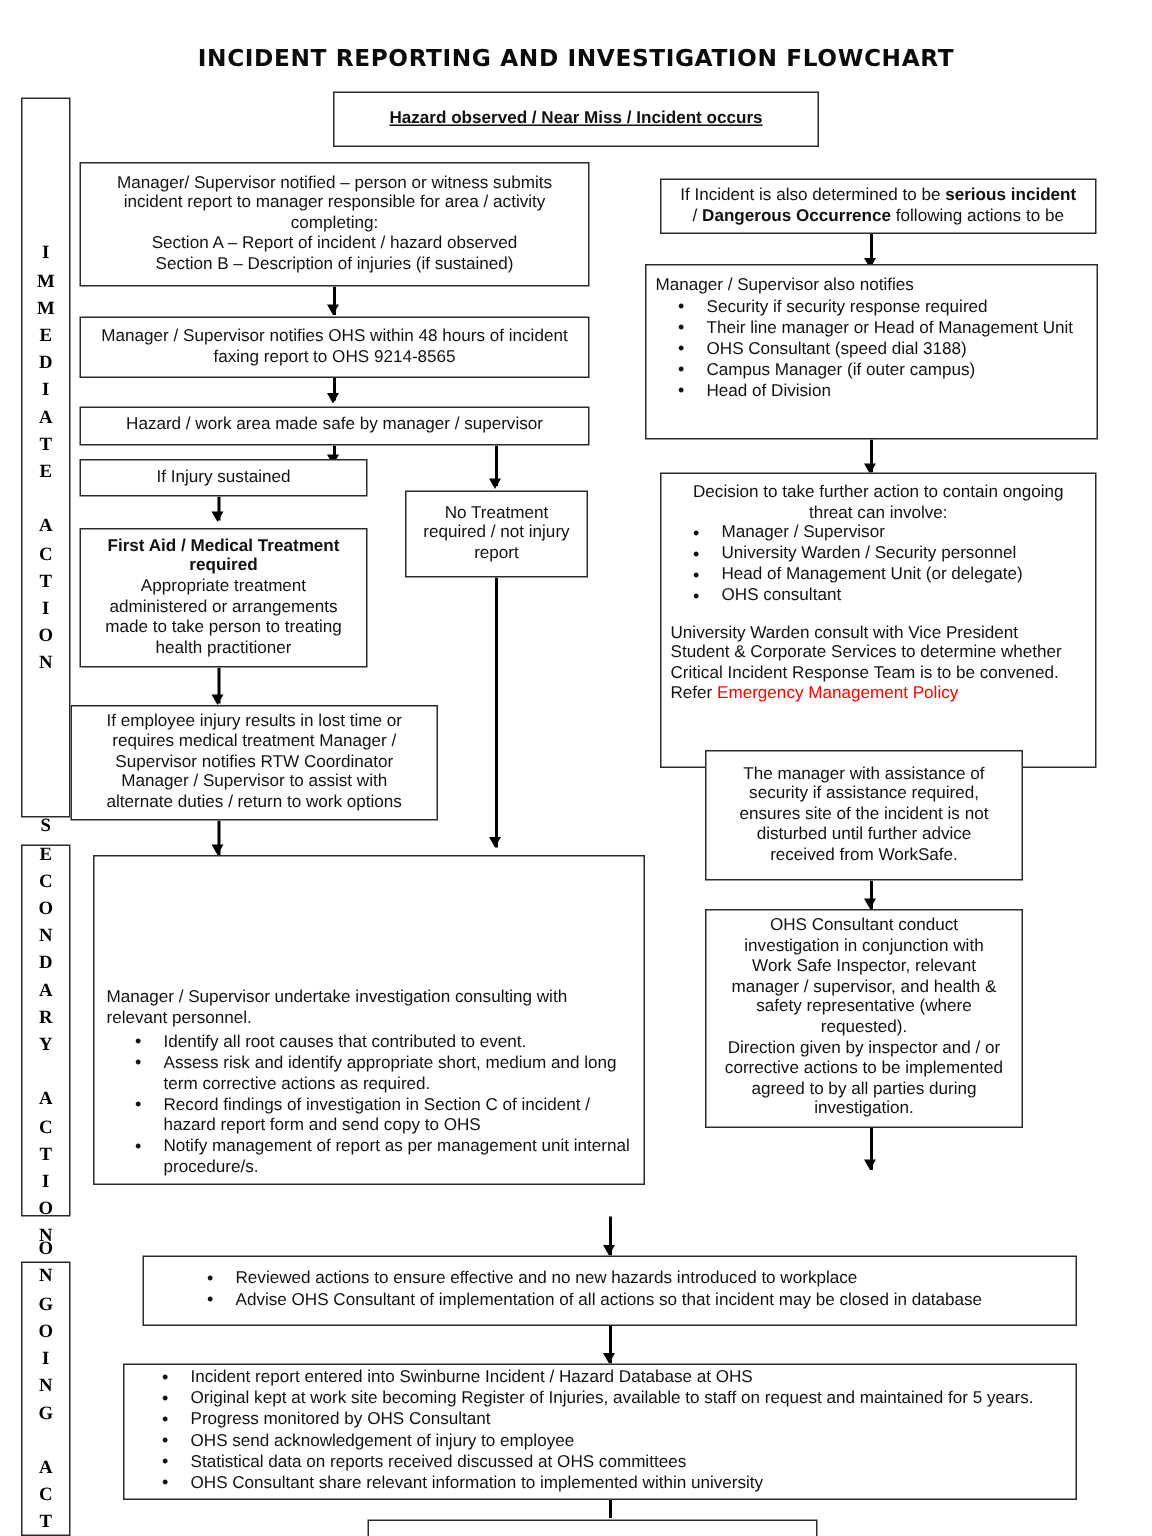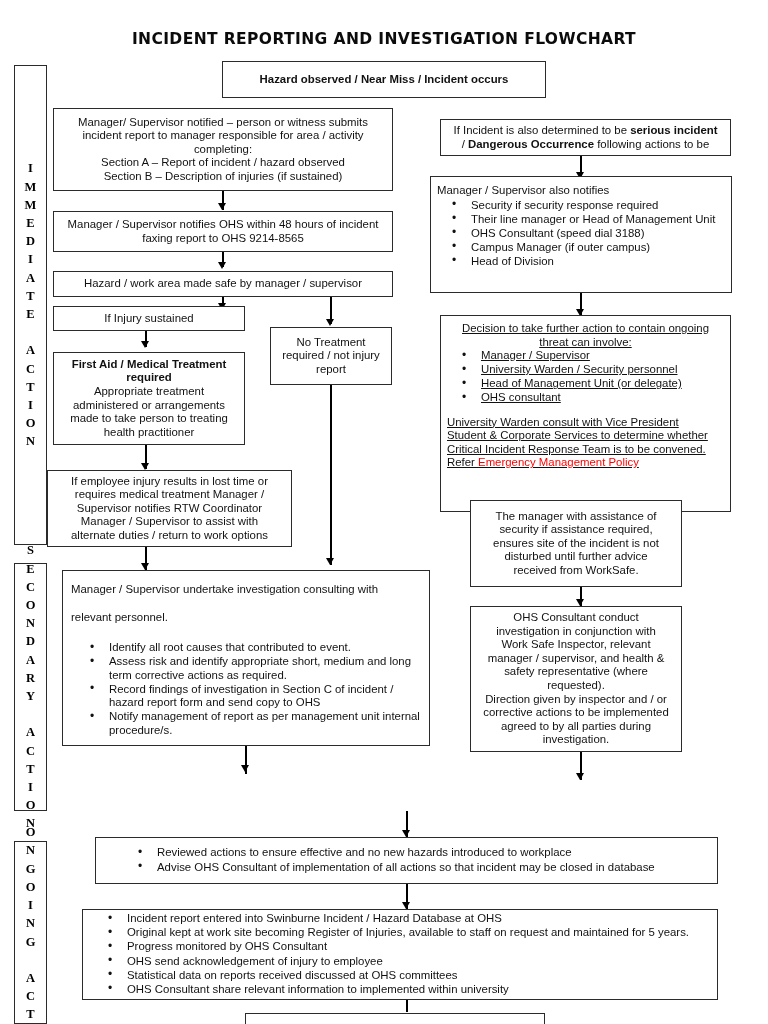--- a/index.html
+++ b/index.html
@@ -177,21 +177,21 @@
   <div class="arw" style="left:241px;top:765px;"></div>
 
   <div class="vline" style="left:406px;top:811px;height:26px;"></div>
   <div class="arw" style="left:402px;top:830px;"></div>
 
   <div class="vline" style="left:406px;top:884px;height:25px;"></div>
   <div class="arw" style="left:402px;top:902px;"></div>
 
   <div class="vline" style="left:406px;top:1000px;height:12px;"></div>
 
-  <div class="box" style="left:222px;top:61px;width:324px;height:37px;">
+  <div class="box" style="left:222px;top:61px;width:324px;height:37px;text-decoration:underline;">
     <span class="ln b">Hazard observed / Near Miss / Incident occurs</span>
   </div>
 
   <div class="box" style="left:53px;top:108px;width:340px;height:83px;">
     <span class="ln">Manager/ Supervisor notified – person or witness submits</span>
     <span class="ln">incident report to manager responsible for area / activity</span>
     <span class="ln">completing:</span>
     <span class="ln">Section A – Report of incident / hazard observed</span>
     <span class="ln">Section B – Description of injuries (if sustained)</span>
   </div>
@@ -241,21 +241,21 @@
     <span class="hdrline">Manager / Supervisor also notifies</span>
     <ul class="bl">
       <li>Security if security response required</li>
       <li>Their line manager or Head of Management Unit</li>
       <li>OHS Consultant (speed dial 3188)</li>
       <li>Campus Manager (if outer campus)</li>
       <li>Head of Division</li>
     </ul>
   </div>
 
-  <div class="box left" style="left:440px;top:315px;width:291px;height:197px;justify-content:flex-start;padding-top:6px;text-decoration:underline;">
+  <div class="box left" style="left:440px;top:315px;width:291px;height:197px;justify-content:flex-start;padding-top:6px;">
     <span class="ln" style="text-align:center;">Decision to take further action to contain ongoing</span>
     <span class="ln" style="text-align:center;">threat can involve:</span>
     <ul class="bl">
       <li>Manager / Supervisor</li>
       <li>University Warden / Security personnel</li>
       <li>Head of Management Unit (or delegate)</li>
       <li>OHS consultant</li>
     </ul>
     <span class="ln" style="text-align:left;margin-top:10px;">University Warden consult with Vice President</span>
     <span class="ln" style="text-align:left;">Student &amp; Corporate Services to determine whether</span>
@@ -277,21 +277,21 @@
     <span class="ln">Work Safe Inspector, relevant</span>
     <span class="ln">manager / supervisor, and health &amp;</span>
     <span class="ln">safety representative (where</span>
     <span class="ln">requested).</span>
     <span class="ln">Direction given by inspector and / or</span>
     <span class="ln">corrective actions to be implemented</span>
     <span class="ln">agreed to by all parties during</span>
     <span class="ln">investigation.</span>
   </div>
 
-  <div class="box left" style="left:62px;top:570px;width:368px;height:176px;justify-content:center;padding-top:8px;padding-left:8px;gap:14px;">
+  <div class="box left" style="left:62px;top:570px;width:368px;height:220px;justify-content:flex-end;padding-top:8px;padding-left:8px;">
     <span class="hdrline">Manager / Supervisor undertake investigation consulting with</span>
     <span class="hdrline">relevant personnel.</span>
     <ul class="bl" style="padding-left:38px;margin-top:1px;">
       <li>Identify all root causes that contributed to event.</li>
       <li>Assess risk and identify appropriate short, medium and long term corrective actions as required.</li>
       <li>Record findings of investigation in Section C of incident / hazard report form and send copy to OHS</li>
       <li>Notify management of report as per management unit internal procedure/s.</li>
     </ul>
   </div>
 

